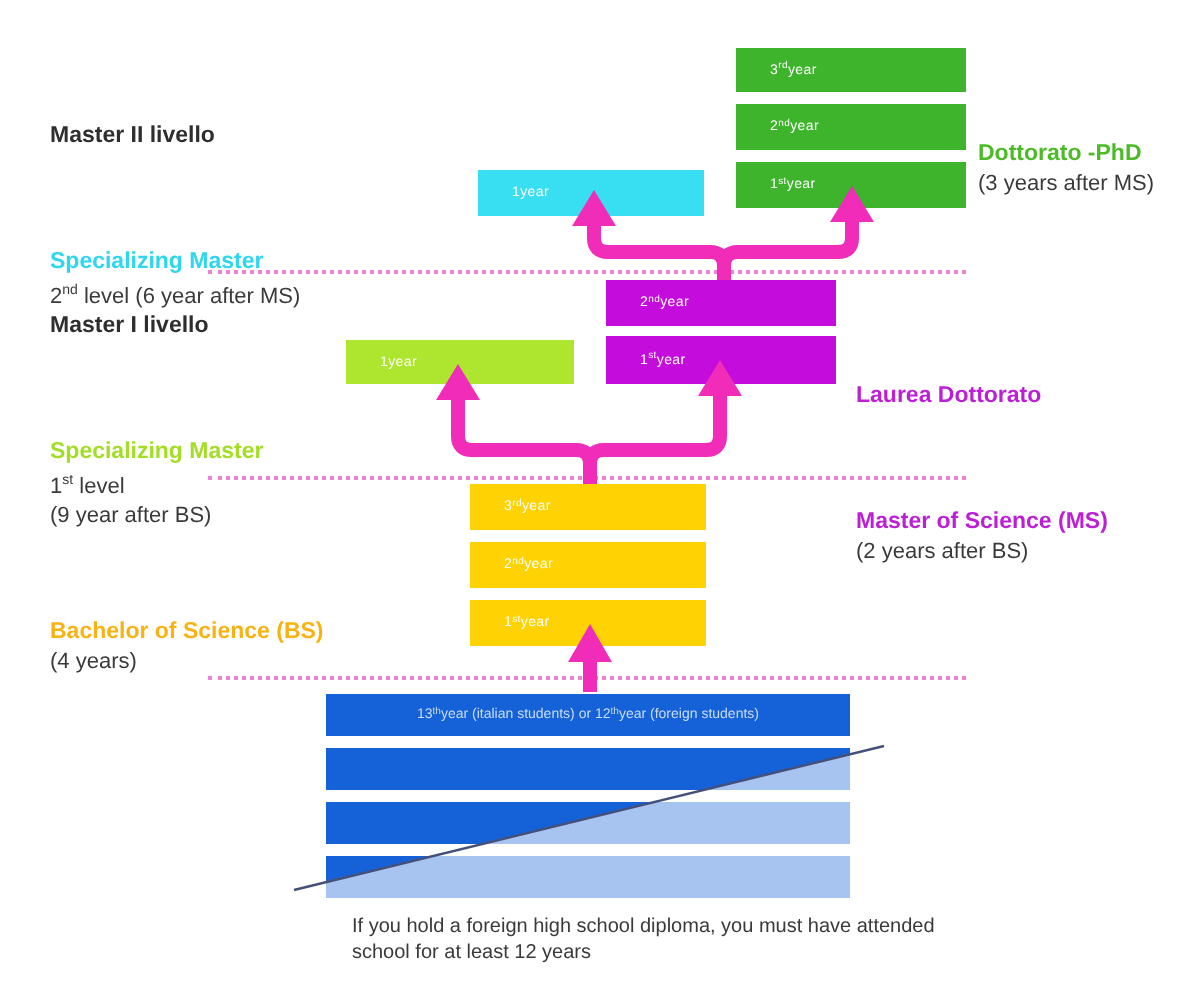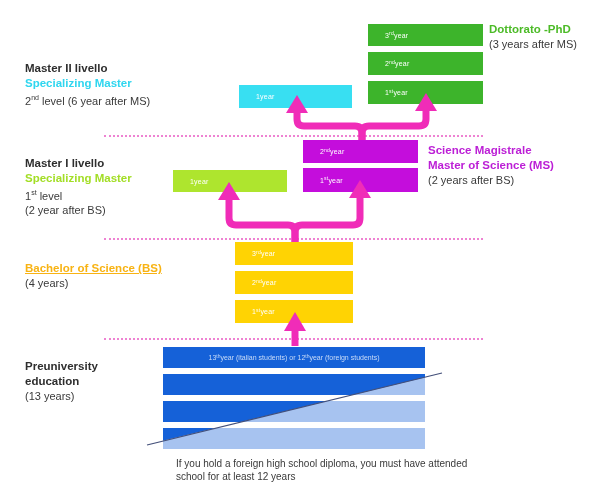--- a/index.html
+++ b/index.html
@@ -15,26 +15,26 @@
   .box sup{font-size:5px;position:relative;top:-2px;line-height:0;}
   .green{background:var(--green);}
   .cyanbg{background:var(--cyan);}
   .limebg{background:var(--lime);}
   .magbg{background:var(--magenta);}
   .yellowbg{background:var(--yellow);}
   .lightbluebg{background:var(--lightblue);}
   
   .lbl{position:absolute;z-index:2;white-space:nowrap;}
   .t1{font-weight:bold;font-size:11.5px;line-height:15px;color:var(--ink);}
-  .t2{font-weight:bold;font-size:11.5px;line-height:15px;}
+  .t2{font-weight:bold;font-size:11.5px;line-height:15px;margin-top:48px;}
   .t3{font-weight:normal;font-size:11px;line-height:14px;color:#3a3a3a;}
   .t3 sup{font-size:7px;}
   .cyan-text{color:var(--cyan_text);}
   .lime-text{color:var(--lime_text);}
-  .gold-text{color:var(--yellow_text);text-decoration:underline;}
+  .gold-text{color:var(--yellow_text);}
   .green-text{color:var(--green_text);}
   .mag-text{color:var(--magenta_text);}
   
   .bar1{position:absolute;left:163px;top:347px;width:262px;height:21px;background:var(--blue);
         display:flex;align-items:center;justify-content:center;color:#c9dcf8;font-size:7px;z-index:2;}
   .bar1 sup{font-size:5px;position:relative;top:-2px;line-height:0;}
   .caption{position:absolute;left:163px;top:457px;width:300px;font-size:10px;line-height:13px;
            color:#3a3a3a;z-index:2;white-space:normal;margin-left:13px;}
   
   .overlay{position:absolute;left:0;top:0;z-index:5;pointer-events:none;}
@@ -121,41 +121,36 @@
   <div class="lbl" style="left:25px;top:61px">
     <div class="t1">Master II livello</div>
     <div class="t2 cyan-text">Specializing Master</div>
     <div class="t3"><span>2</span><sup>nd</sup><span> level (6 year after MS)</span></div>
   </div>
 
   <div class="lbl" style="left:25px;top:156px">
     <div class="t1">Master I livello</div>
     <div class="t2 lime-text">Specializing Master</div>
     <div class="t3"><span>1</span><sup>st</sup><span> level</span></div>
-    <div class="t3">(2 year after BS)</div>
+    <div class="t3">(9 year after BS)</div>
   </div>
 
   <div class="lbl" style="left:25px;top:261px">
     <div class="t2 gold-text">Bachelor of Science (BS)</div>
     <div class="t3">(4 years)</div>
   </div>
 
-  <div class="lbl" style="left:25px;top:359px">
-    <div class="t1">Preuniversity</div>
-    <div class="t1">education</div>
-    <div class="t3">(13 years)</div>
-  </div>
 
   <div class="lbl" style="left:489px;top:22px">
     <div class="t2 green-text">Dottorato -PhD</div>
     <div class="t3">(3 years after MS)</div>
   </div>
 
   <div class="lbl" style="left:428px;top:143px">
-    <div class="t2 mag-text">Science Magistrale</div>
+    <div class="t2 mag-text">Laurea Dottorato</div>
     <div class="t2 mag-text">Master of Science (MS)</div>
     <div class="t3">(2 years after BS)</div>
   </div>
 
   <div class="caption">If you hold a foreign high school diploma, you must have attended school for at least 12 years</div>
 
   <svg class="overlay" width="600" height="496" viewBox="0 0 600 496" xmlns="http://www.w3.org/2000/svg">
     <defs>
       <clipPath id="diagclip">
         <polygon points="145,445 447,372 447,325 145,325"></polygon>

